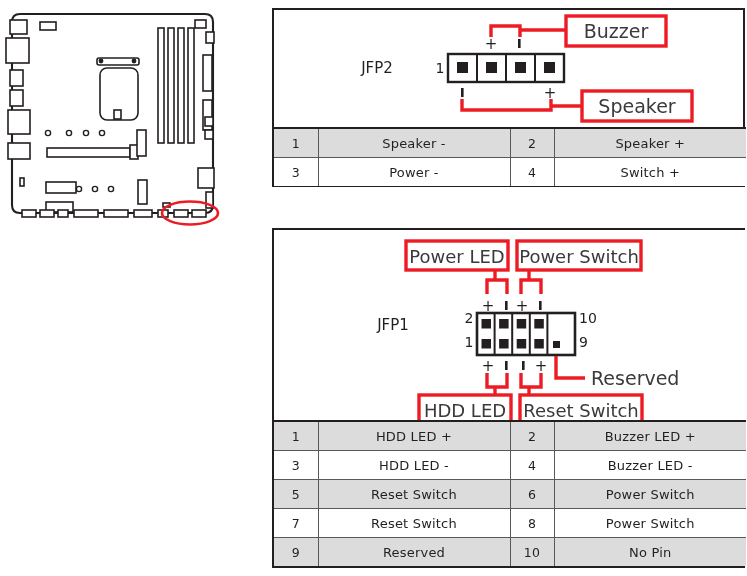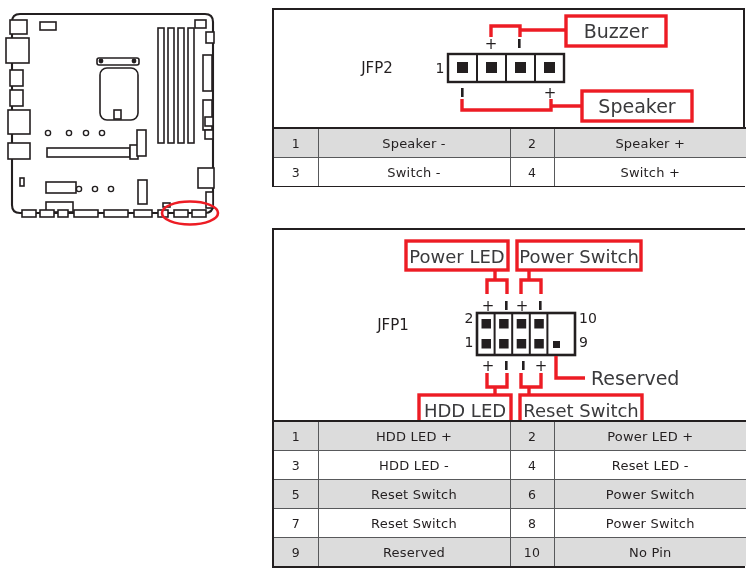--- a/index.html
+++ b/index.html
@@ -217,21 +217,21 @@
     </colgroup>
     <tbody>
       <tr class="shaded">
         <td class="num">1</td>
         <td>Speaker -</td>
         <td class="num">2</td>
         <td>Speaker +</td>
       </tr>
       <tr class="plain">
         <td class="num">3</td>
-        <td>Switch -</td>
+        <td>Power -</td>
         <td class="num">4</td>
         <td>Switch +</td>
       </tr>
     </tbody>
   </table>
 </div>
 
 <div id="jfp1-block" class="conn-block">
 
   <div class="diagram-area" id="jfp1-diagram">
@@ -322,27 +322,27 @@
       <col class="col-num">
         <col class="col-name">
         <col class="col-num">
         <col class="col-name">
     </colgroup>
     <tbody>
       <tr class="shaded">
         <td class="num">1</td>
         <td>HDD LED +</td>
         <td class="num">2</td>
-        <td>Power LED +</td>
+        <td>Buzzer LED +</td>
       </tr>
       <tr class="plain">
         <td class="num">3</td>
         <td>HDD LED -</td>
         <td class="num">4</td>
-        <td>Reset LED -</td>
+        <td>Buzzer LED -</td>
       </tr>
       <tr class="shaded">
         <td class="num">5</td>
         <td>Reset Switch</td>
         <td class="num">6</td>
         <td>Power Switch</td>
       </tr>
       <tr class="plain">
         <td class="num">7</td>
         <td>Reset Switch</td>

